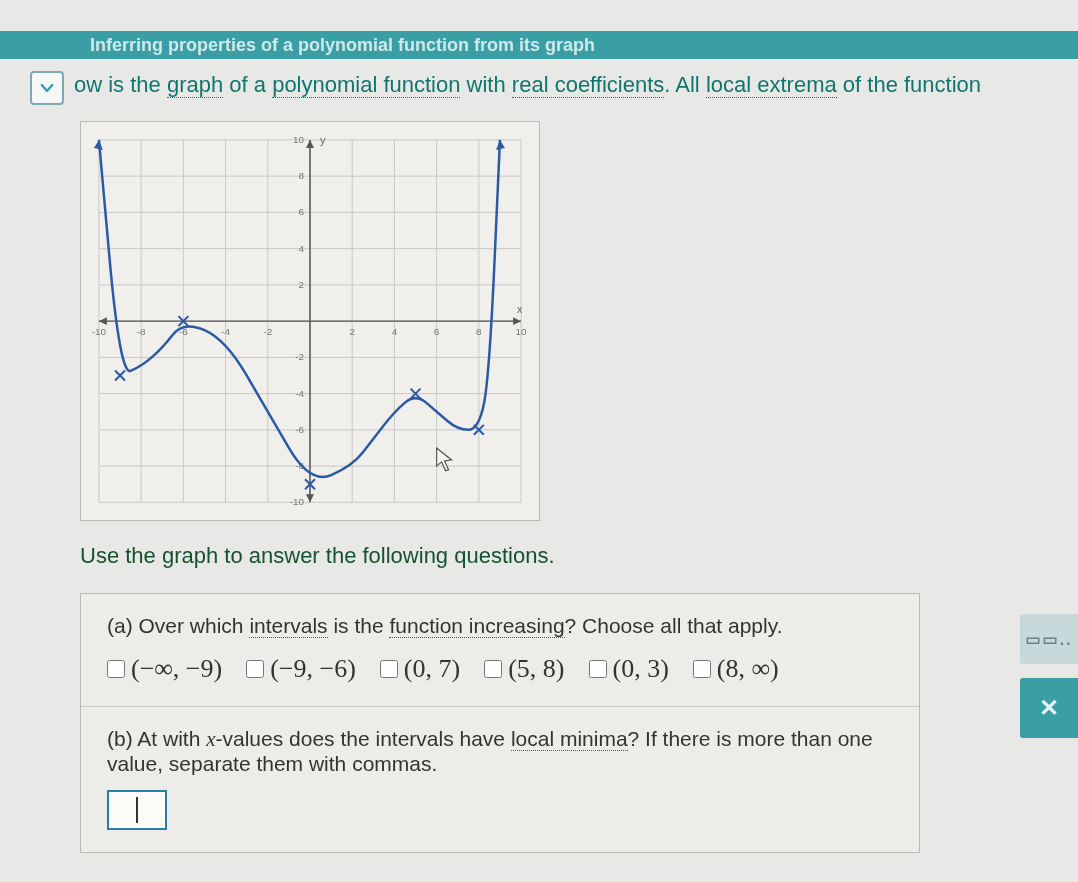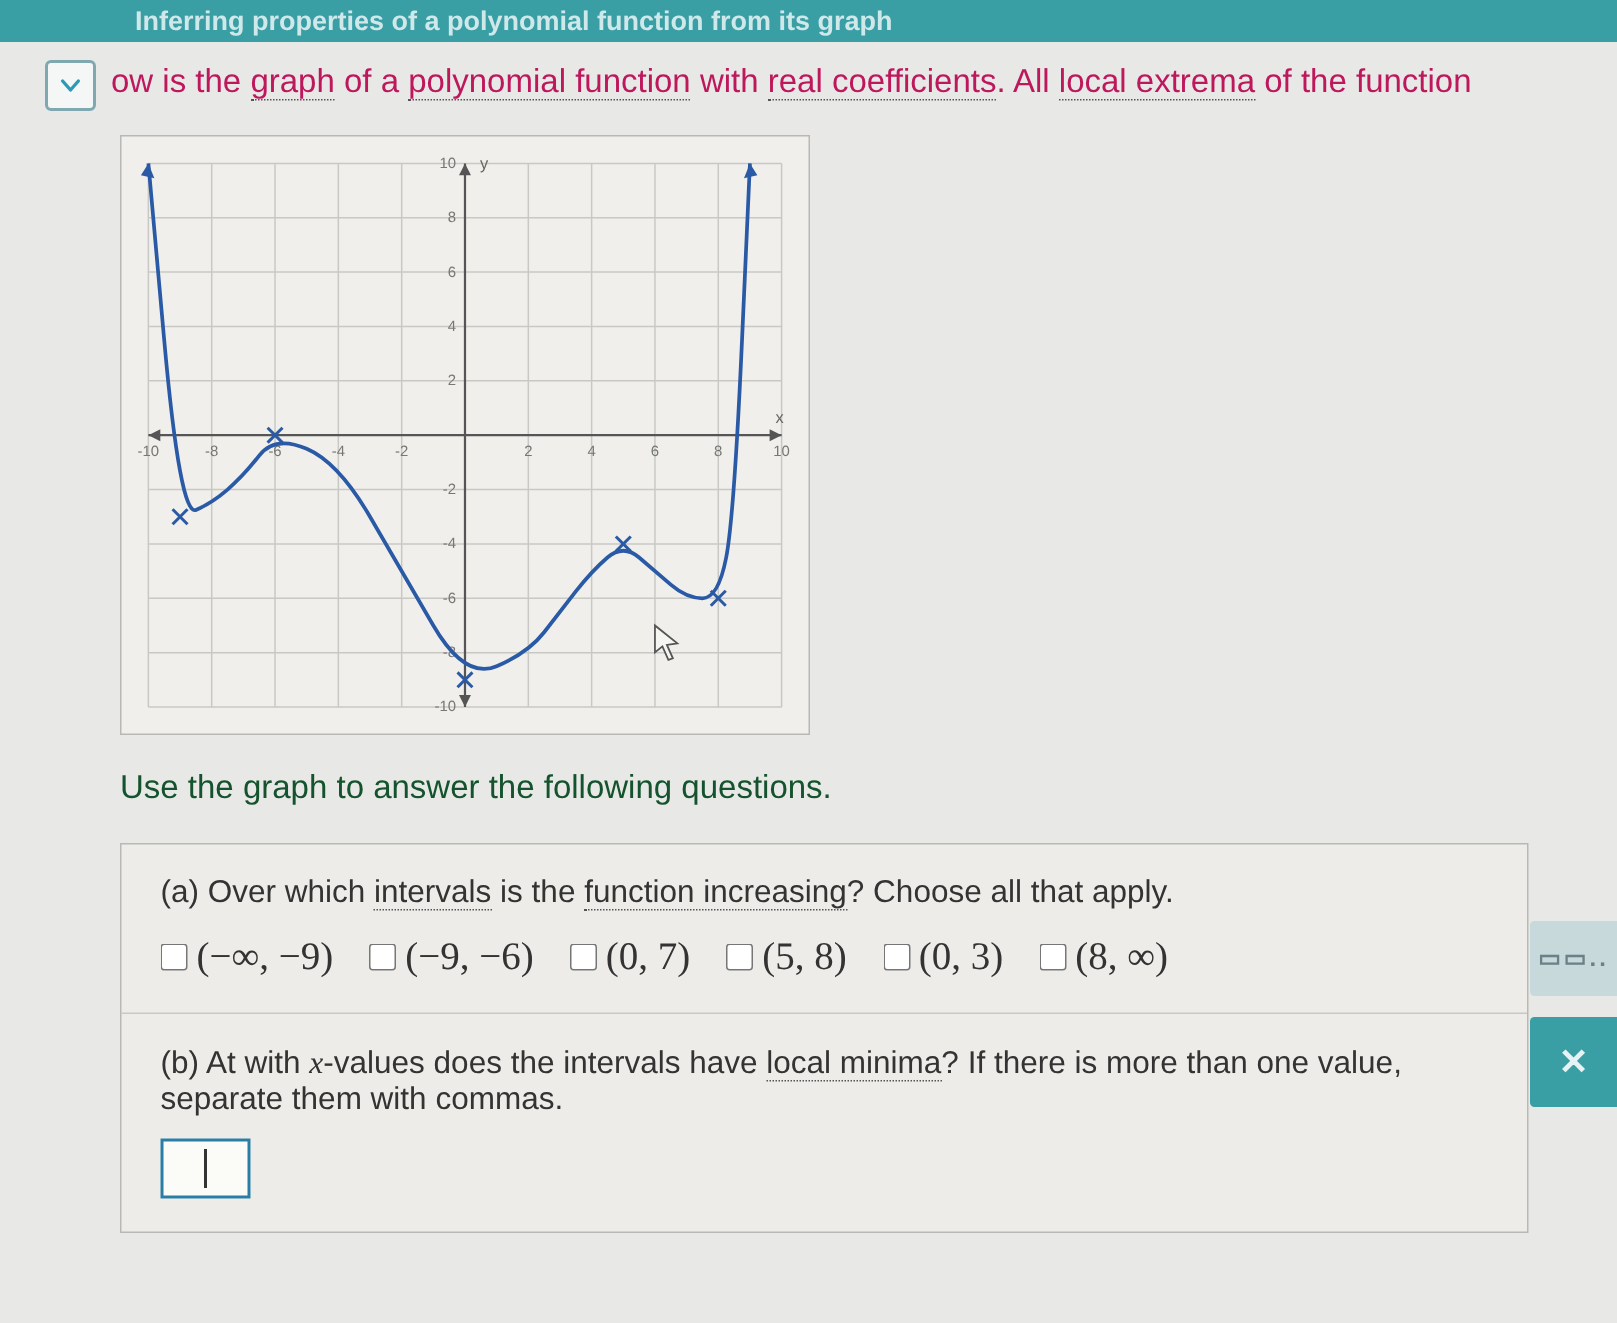--- a/index.html
+++ b/index.html
@@ -12,28 +12,29 @@
     color: #333;
   }
   .topbar {
     background: #3a9ea5;
     color: #cfe8ea;
     font-weight: bold;
     padding: 4px 0 6px 90px;
     font-size: 18px;
     height: 28px;
     overflow: hidden;
+    margin-top: 31px;
   }
   .question-lead {
     display: flex;
     align-items: flex-start;
     gap: 10px;
     padding: 10px 0 10px 30px;
     font-size: 22px;
-    color: #be185d;
+    color: #0f766e;
   }
   .chev-btn {
     width: 34px; height: 34px;
     border: 2px solid #7fa8b0;
     border-radius: 4px;
     background: #f4f7f6;
     display: flex;
     align-items: center;
     justify-content: center;
     cursor: pointer;
@@ -47,21 +48,21 @@
   .graph-box {
     width: 460px; height: 400px;
     border: 1px solid #b8b8b4;
     background: #f0efeb;
     position: relative;
     margin-top: 6px;
   }
   .graph-box svg { position:absolute; inset:0; }
   .instr { margin: 22px 0 24px 0; font-size: 22px; color: #14532d; }
   .answers {
-    width: 939px;
+    width: 840px;
     border: 1px solid #b8b8b4;
     background: #edece8;
   }
   .ans-row { padding: 20px 26px 22px; border-bottom: 1px solid #c8c8c4; font-size: 21px; color: #333; }
   .ans-row:last-child { border-bottom: none; }
   .opts { display: flex; gap: 24px; flex-wrap: wrap; margin-top: 16px; font-family: 'Times New Roman', serif; font-size: 26px; }
   .opt { display: flex; align-items: center; gap: 6px; }
   .opt input { width: 18px; height: 18px; }
   .ans-input {
     margin-top: 14px;

